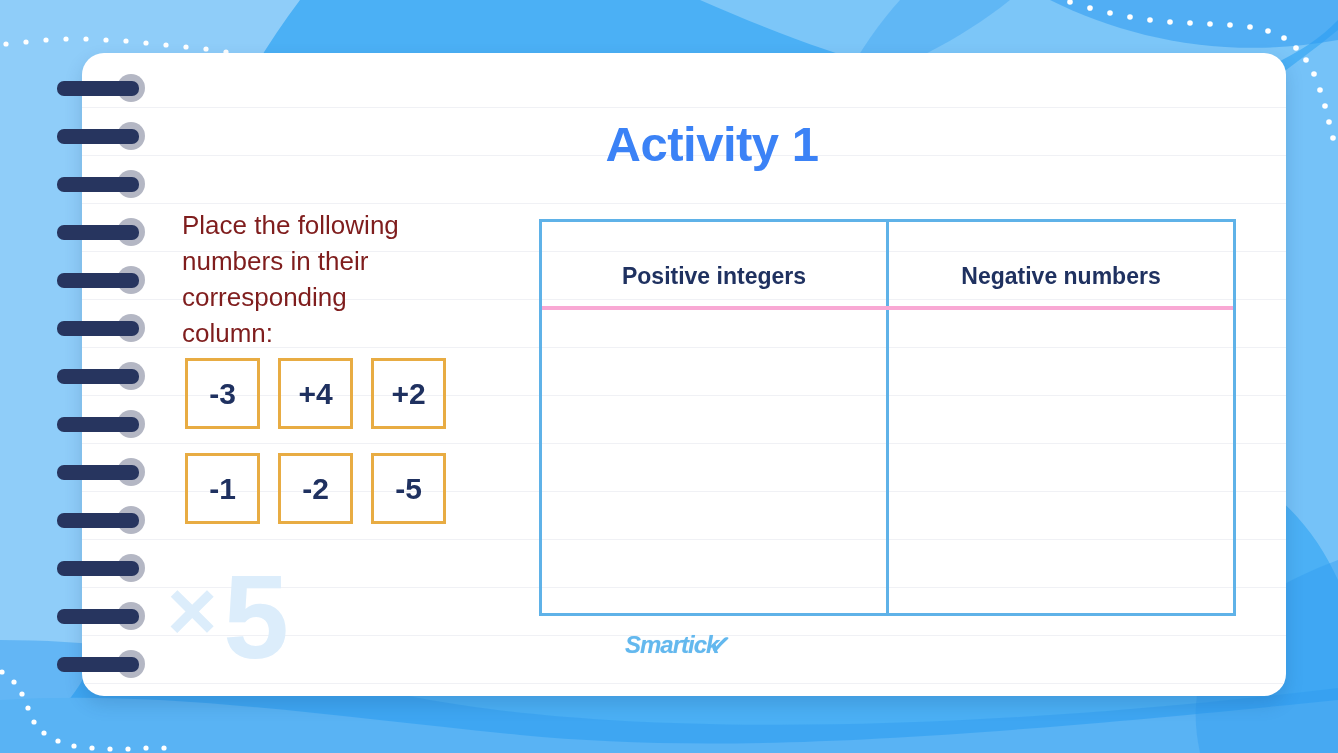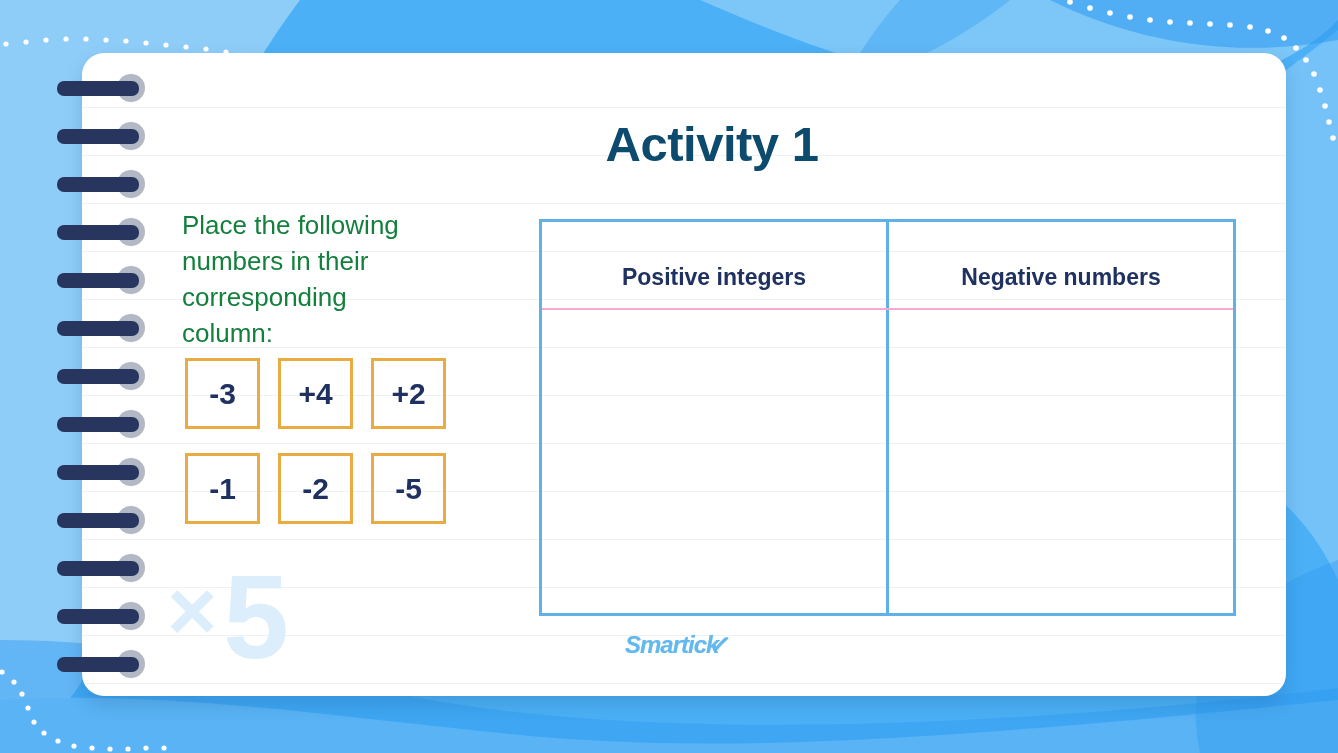--- a/index.html
+++ b/index.html
@@ -74,31 +74,31 @@
   }
 
   
   #content { position: absolute; inset: 0; }
 
   #title {
     position: absolute;
     left: 400px; top: 63px;
     width: 460px;
     text-align: center;
-    color: #0c4a6e;
+    color: #3b82f6;
     font-size: 49px;
     font-weight: 700;
     letter-spacing: -0.5px;
   }
 
   #instructions {
     position: absolute;
     left: 100px; top: 155px;
     width: 255px;
-    color: #15803d;
+    color: #7f1d1d;
     font-size: 26px;
     line-height: 1.38;
   }
 
   #cards {
     position: absolute;
     left: 103px; top: 305px;
     display: grid;
     grid-template-columns: repeat(3, 75px);
     grid-template-rows: repeat(2, 71px);
@@ -120,21 +120,21 @@
   #table {
     position: absolute;
     left: 457px; top: 166px;
     width: 697px; height: 397px;
     border: 3px solid #5FB2E8;
     display: flex;
     flex-direction: column;
   }
   #table-head {
     height: 88px;
-    border-bottom: 2px solid #f9a8d4;
+    border-bottom: 4px solid #f9a8d4;
     display: flex;
   }
   #table-body { flex: 1; display: flex; }
   .th, .td {
     flex: 1;
     display: flex;
     align-items: center;
     justify-content: center;
   }
   .th {

